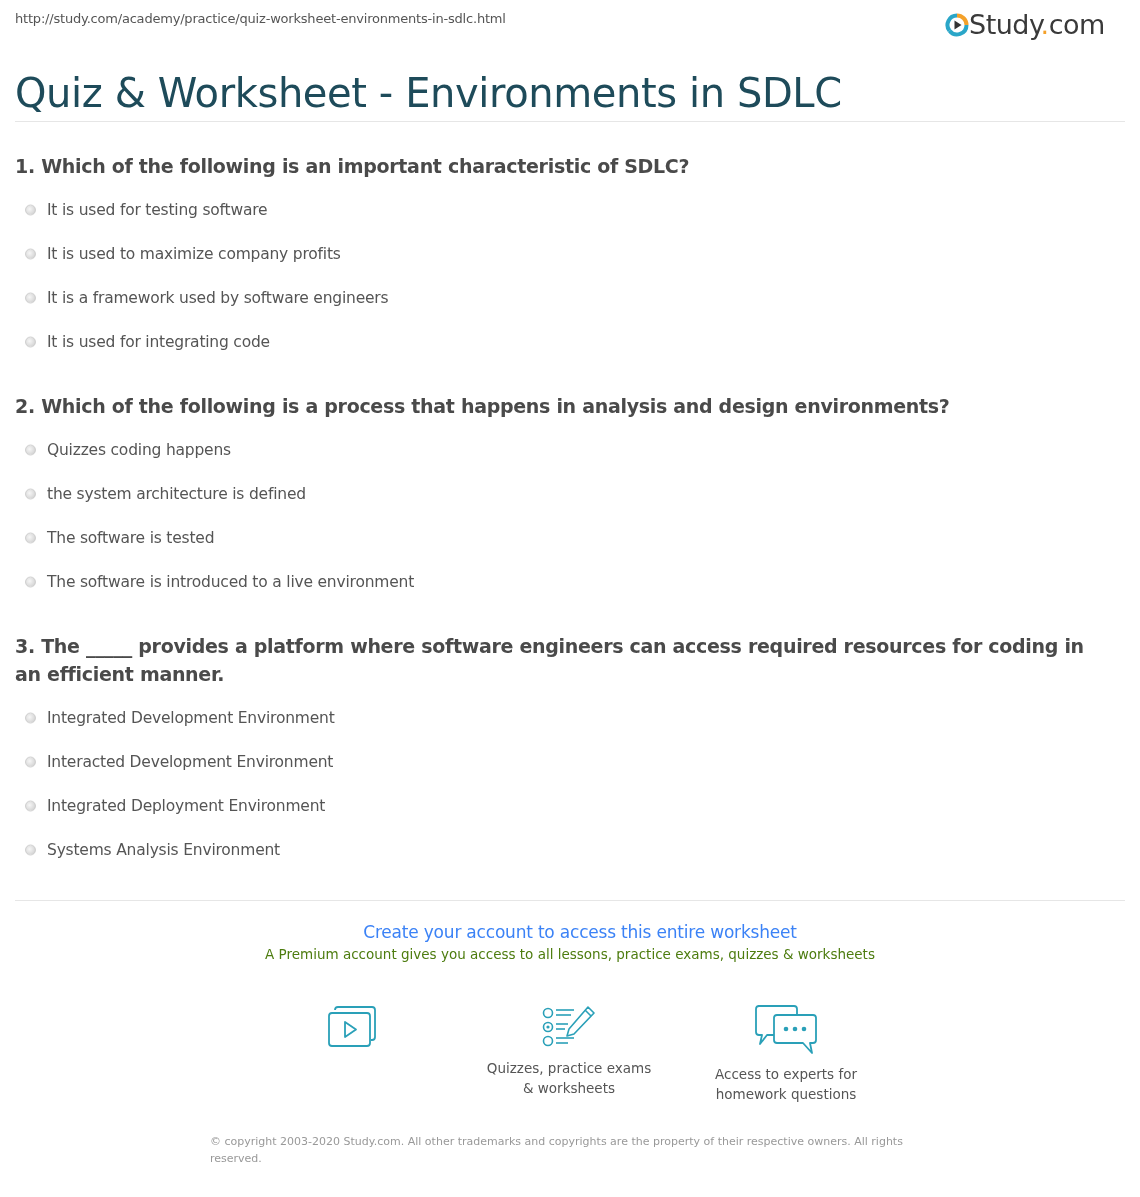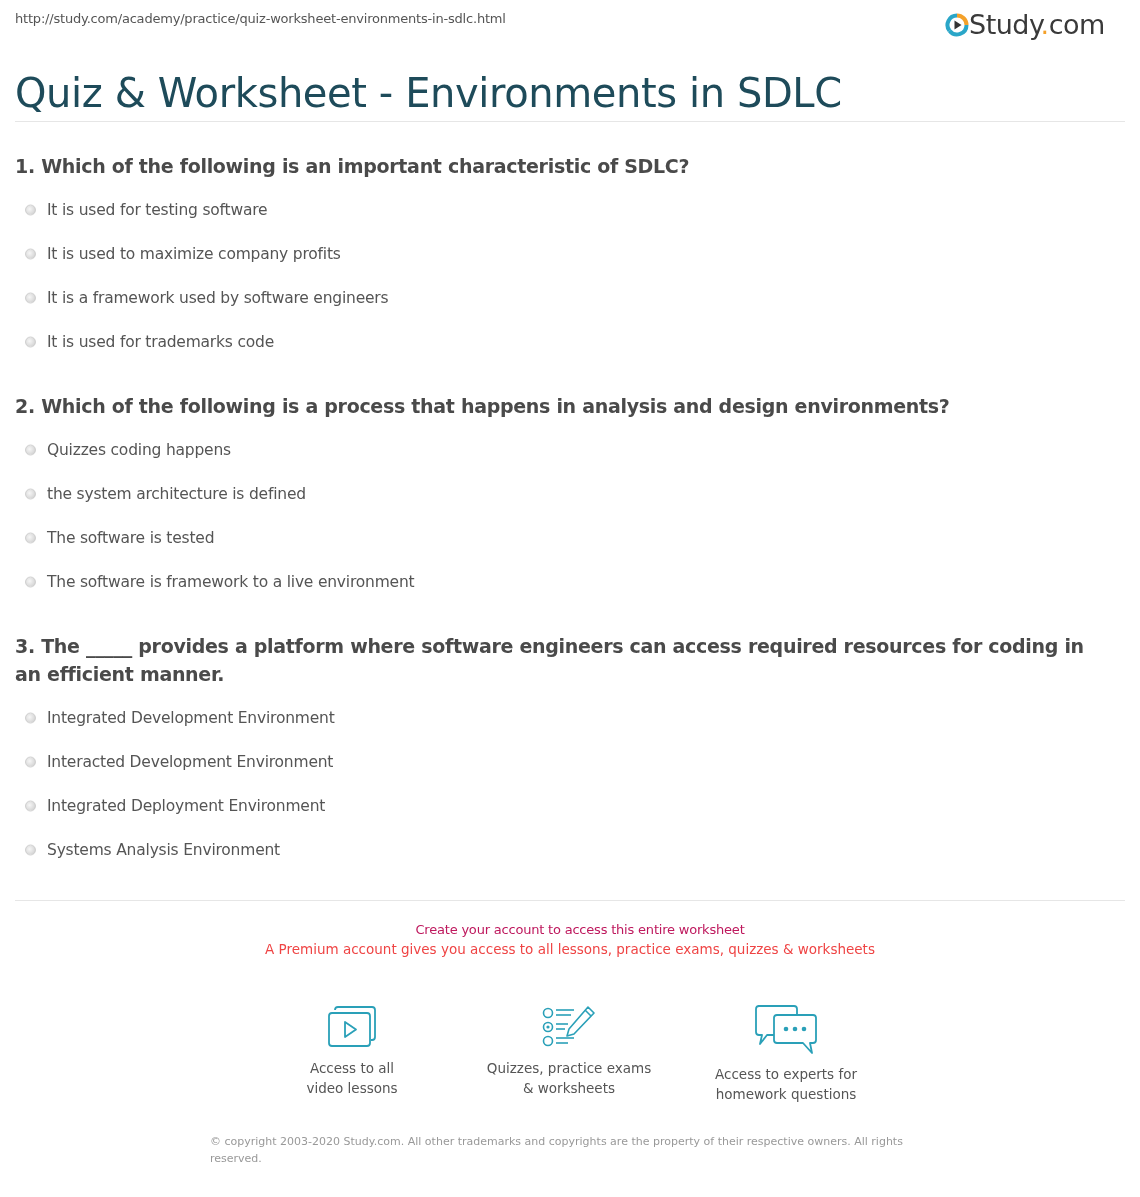--- a/index.html
+++ b/index.html
@@ -28,22 +28,22 @@
     .opt-label { font-size: 15.5px; color: #555; letter-spacing: -0.2px; }
 
     #q1 { top: 152px; }
     #q1 .options { position: absolute; top: 36px; left: 0; }
     #q2 { top: 392px; }
     #q2 .options { position: absolute; top: 36px; left: 0; }
     #q3 { top: 632px; }
     #q3 .options { position: absolute; top: 64px; left: 0; }
 
     .cta { position: absolute; left: 0; top: 922px; width: 1140px; text-align: center; }
-    .cta-title { font-size: 13px; color: #be185d; letter-spacing: -0.2px; margin-left: 20px; }
-    .cta-sub { font-size: 13.5px; color: #ef4444; margin-top: 4px; }
+    .cta-title { font-size: 17px; color: #3b82f6; letter-spacing: -0.2px; margin-left: 20px; }
+    .cta-sub { font-size: 13.5px; color: #4d7c0f; margin-top: 4px; }
 
     .features { position: absolute; top: 1004px; left: 0; width: 1140px; }
     .feature { position: absolute; width: 200px; text-align: center; }
     .feature svg { display: block; margin: 0 auto; }
     .feature-label { font-size: 13.5px; color: #555; line-height: 20px; margin-top: 10px; }
     #f1 { left: 252px; }
     #f2 { left: 469px; }
     #f3 { left: 686px; text-align: center; }
 
     .footer { position: absolute; top: 1133px; left: 210px; width: 720px; text-align: left; font-size: 11px; color: #999; line-height: 17px; }
@@ -76,21 +76,21 @@
     <li class="option">
         <span class="radio"></span>
         <span class="opt-label">It is used to maximize company profits</span>
       </li>
     <li class="option">
         <span class="radio"></span>
         <span class="opt-label">It is a framework used by software engineers</span>
       </li>
     <li class="option">
         <span class="radio"></span>
-        <span class="opt-label">It is used for trademarks code</span>
+        <span class="opt-label">It is used for integrating code</span>
       </li>
   </ul>
 </div>
 
 <div class="question" id="q2">
   <div class="q-text">2. Which of the following is a process that happens in analysis and design environments?</div>
   <ul class="options">
     <li class="option">
         <span class="radio"></span>
         <span class="opt-label">Quizzes coding happens</span>
@@ -98,21 +98,21 @@
     <li class="option">
         <span class="radio"></span>
         <span class="opt-label">the system architecture is defined</span>
       </li>
     <li class="option">
         <span class="radio"></span>
         <span class="opt-label">The software is tested</span>
       </li>
     <li class="option">
         <span class="radio"></span>
-        <span class="opt-label">The software is framework to a live environment</span>
+        <span class="opt-label">The software is introduced to a live environment</span>
       </li>
   </ul>
 </div>
 
 <div class="question" id="q3">
   <div class="q-text">3. The _____ provides a platform where software engineers can access required resources for coding in an efficient manner.</div>
   <ul class="options">
     <li class="option">
         <span class="radio"></span>
         <span class="opt-label">Integrated Development Environment</span>
@@ -139,24 +139,20 @@
   <div class="cta-sub">A Premium account gives you access to all lessons, practice exams, quizzes &amp; worksheets</div>
 </div>
 
 <div class="features">
   <div class="feature" id="f1">
     <svg width="52" height="44" viewBox="0 0 52 44">
       <path d="M9 6 Q9 3 12 3 L46 3 Q49 3 49 6 L49 33 Q49 36 46 36 L45 36" fill="none" stroke="#2aa0b8" stroke-width="1.8"></path>
       <rect x="3" y="9" width="41" height="33" rx="3" fill="#fff" stroke="#2aa0b8" stroke-width="1.8"></rect>
       <path d="M19 18 L30 25.5 L19 33 Z" fill="none" stroke="#2aa0b8" stroke-width="1.8" stroke-linejoin="round"></path>
     </svg>
-    <div class="feature-label">
-        <div>Access to all</div>
-        <div>video lessons</div>
-      </div>
   </div>
   <div class="feature" id="f2">
     <svg width="56" height="44" viewBox="0 0 56 44">
       <circle cx="7" cy="9" r="4.5" fill="none" stroke="#2aa0b8" stroke-width="1.6"></circle>
       <circle cx="7" cy="23" r="4.5" fill="none" stroke="#2aa0b8" stroke-width="1.6"></circle>
       <circle cx="7" cy="23" r="1.6" fill="#2aa0b8"></circle>
       <circle cx="7" cy="37" r="4.5" fill="none" stroke="#2aa0b8" stroke-width="1.6"></circle>
       <line x1="15" y1="6" x2="33" y2="6" stroke="#2aa0b8" stroke-width="1.6"></line>
       <line x1="15" y1="11" x2="30" y2="11" stroke="#2aa0b8" stroke-width="1.6"></line>
       <line x1="15" y1="20" x2="27" y2="20" stroke="#2aa0b8" stroke-width="1.6"></line>

